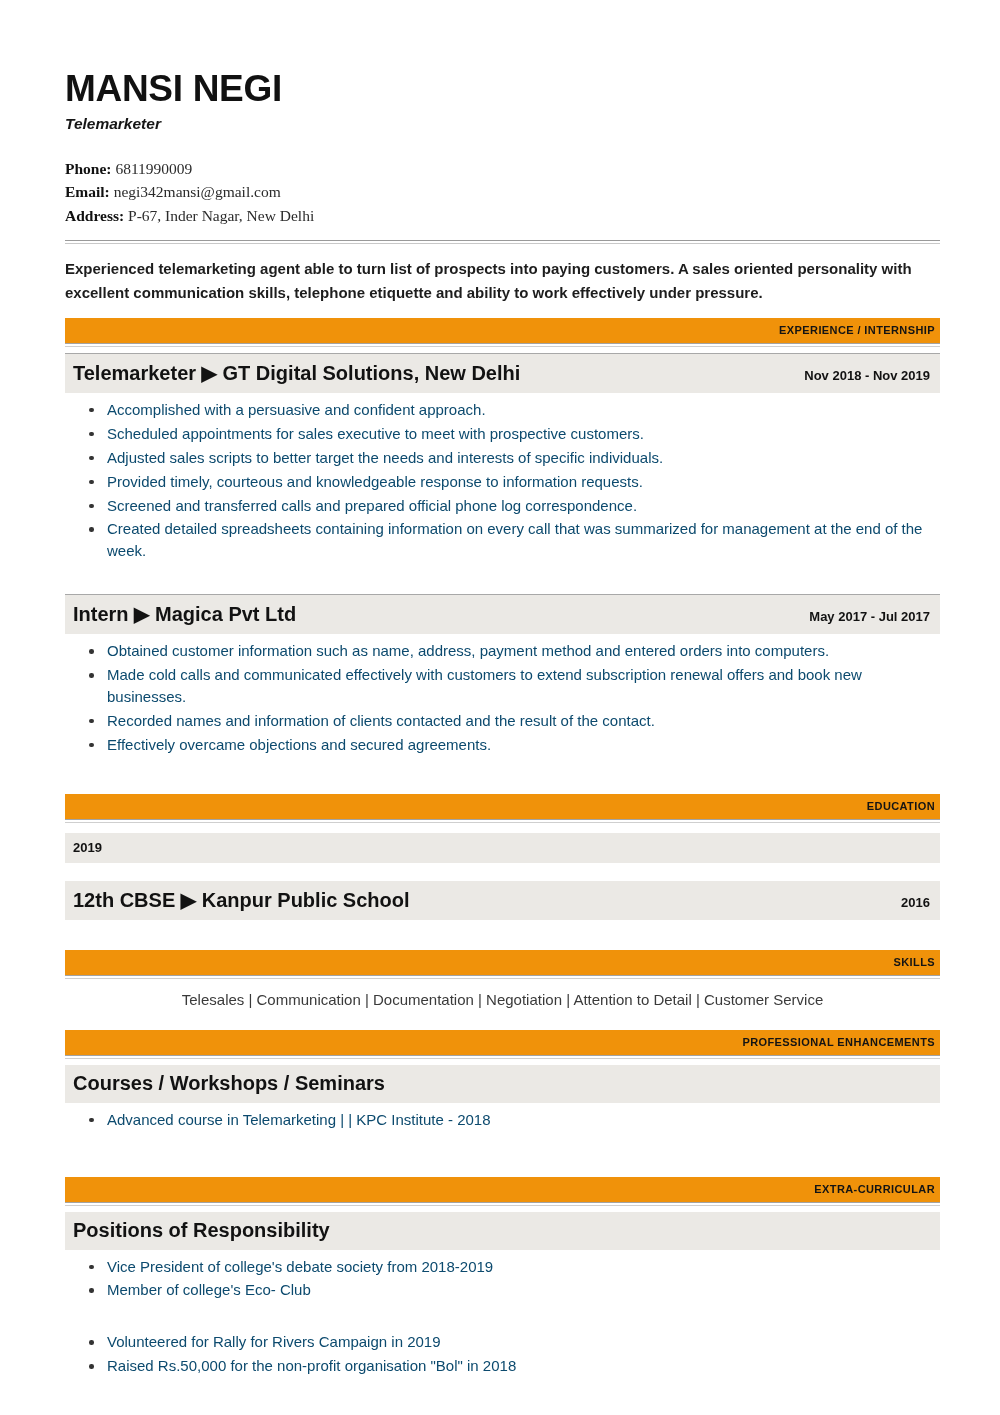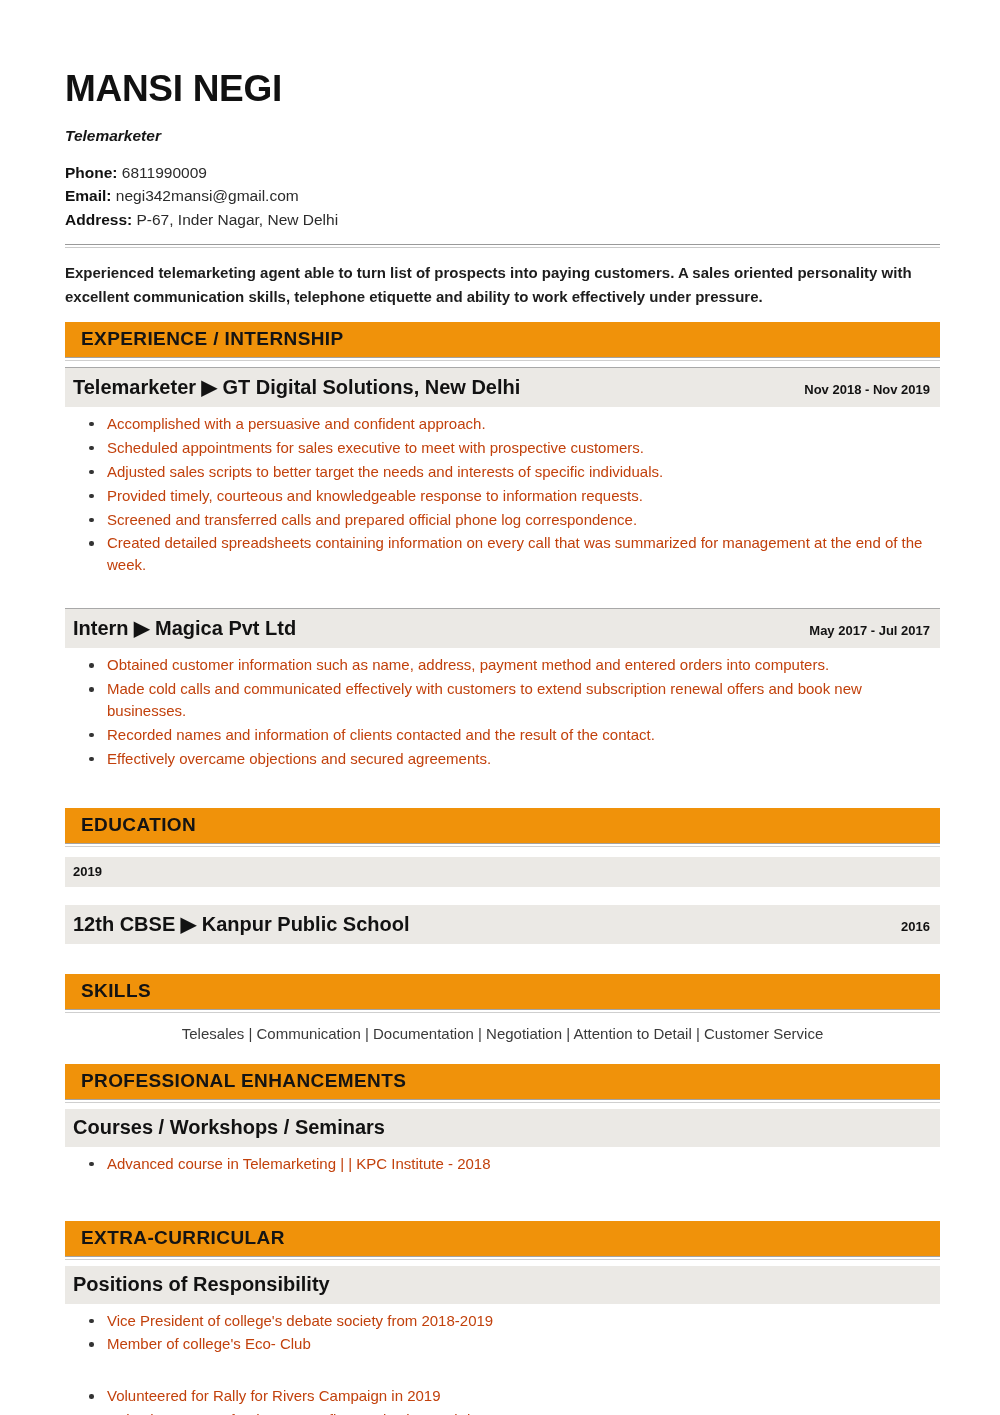--- a/index.html
+++ b/index.html
@@ -20,28 +20,29 @@
     font-size: 37px;
     font-weight: bold;
     letter-spacing: -0.3px;
     line-height: 1.05;
     color: #111111;
   }
   .role {
     font-size: 15.5px;
     font-weight: bold;
     font-style: italic;
-    margin-top: 18px;
+    margin-top: 6px;
     color: #161616;
   }
   .contact {
-    margin-top: 16px;
+    margin-top: 24px;
     font-size: 15.5px;
     line-height: 1.52;
     color: #2b2b2b;
+    font-family: Liberation Serif, serif;
   }
   .contact .lbl { font-weight: bold; color: #111111; }
 
   .rule-double {
     margin-top: 13px;
     border-top: 1.6px solid #9a9a9a;
     border-bottom: 1.6px solid #c9c9c9;
     height: 4px;
   }
   .rule-under {
@@ -54,26 +55,26 @@
     margin-top: 13px;
     font-size: 15px;
     font-weight: bold;
     line-height: 1.55;
     color: #1d1d1d;
     padding-right: 14px;
   }
 
   .section-bar {
     background: #F0920A;
-    text-align: left;
-    font-size: 19px;
+    text-align: right;
+    font-size: 11px;
     font-weight: bold;
     letter-spacing: 0.4px;
     color: #141414;
-    padding: 6px 16px 7px;
+    padding: 6px 5px 7px;
   }
   .band {
     background: #EBE9E5;
     padding: 7px 10px 8px 8px;
     display: flex;
     justify-content: space-between;
     align-items: baseline;
   }
   .band-title {
     font-size: 20px;
@@ -90,21 +91,21 @@
 
   ul.bullets {
     list-style: none;
     margin-top: 6px;
     padding-left: 22px;
   }
   ul.bullets li {
     position: relative;
     font-size: 15px;
     line-height: 1.46;
-    color: #c2410c;
+    color: #0c4a6e;
     padding-left: 20px;
     margin-bottom: 2px;
     padding-right: 16px;
   }
   ul.bullets li::before {
     content: "";
     position: absolute;
     left: 2px;
     top: 9px;
     width: 4.5px;

